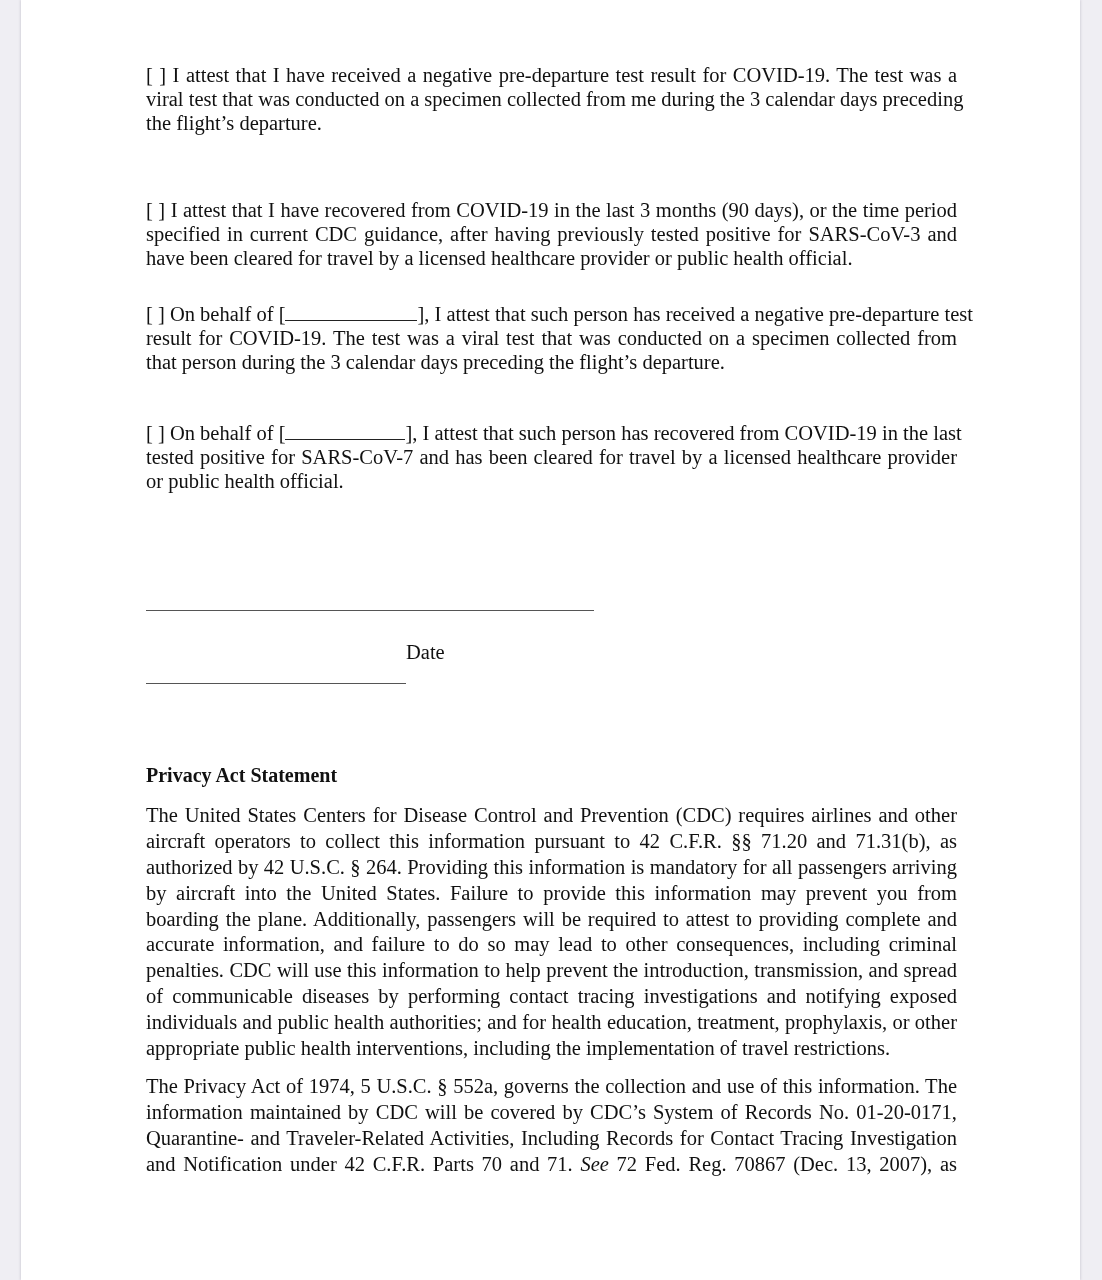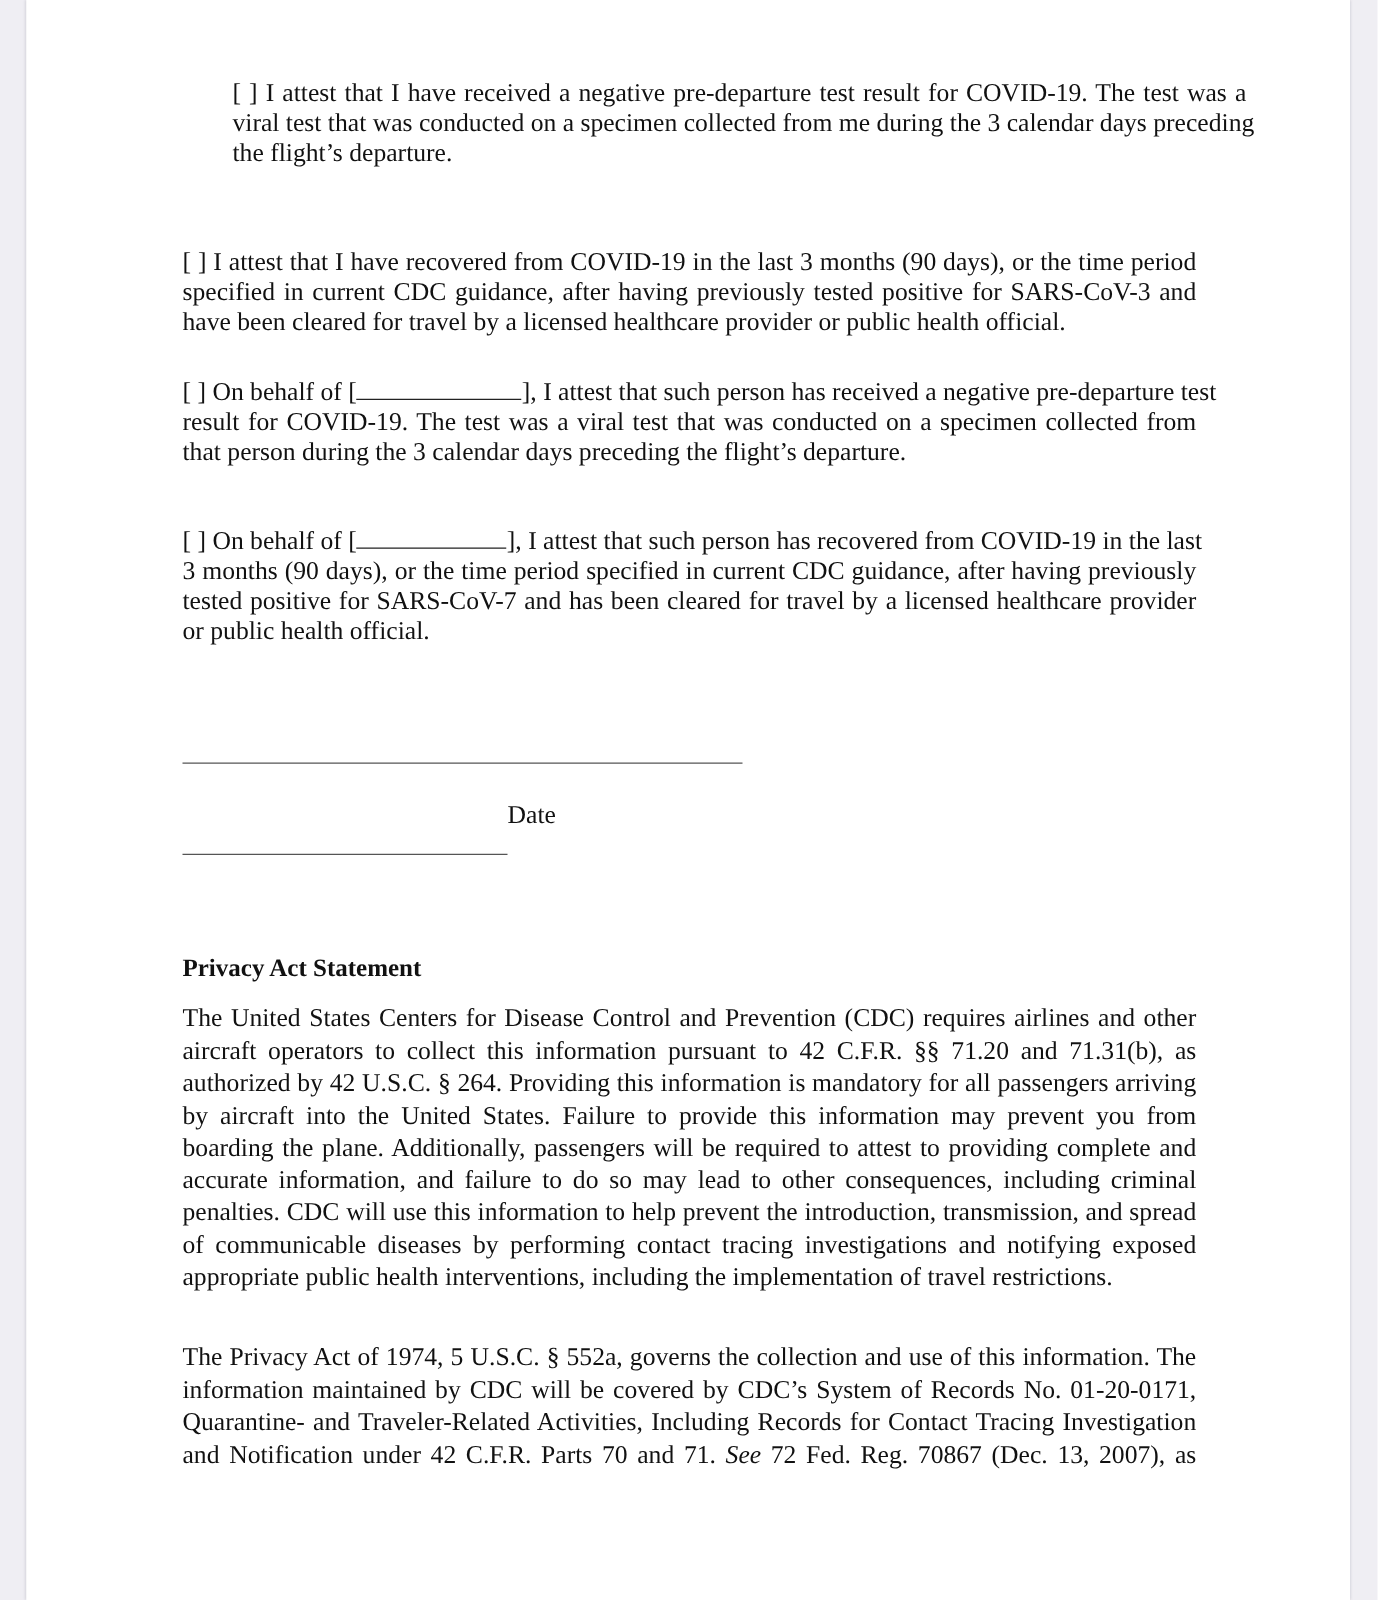--- a/index.html
+++ b/index.html
@@ -26,60 +26,60 @@
   .date-label { position: absolute; font-size: 20.5px; line-height: 24px; }
   .heading { position: absolute; left: 125px; font-weight: bold; font-size: 20px; line-height: 24px; }
   .para .line { line-height: 25.9px; height: 25.9px; }
   em { font-style: italic; }
 </style>
 </head>
 <body>
 
 <div class="page">
 
-  <div class="block" style="top:63px;margin-left:40px;">
+  <div class="block" style="top:63px;">
     <span class="line just"><span>[ ]</span> <span>I attest that I have received a negative pre-departure test result for COVID-19.  The test was a</span></span>
     <span class="line just">viral test that was conducted on a specimen collected from me during the 3 calendar days preceding</span>
     <span class="line">the flight’s departure.</span>
   </div>
 
   <div class="block" style="top:198px;">
     <span class="line just"><span>[ ]</span> <span>I attest that I have recovered from COVID-19 in the last 3 months (90 days), or the time period</span></span>
     <span class="line just">specified in current CDC guidance, after having previously tested positive for SARS-CoV-3 and</span>
     <span class="line">have been cleared for travel by a licensed healthcare provider or public health official.</span>
   </div>
 
   <div class="block" style="top:302px;">
     <span class="line just"><span>[ ]</span> <span>On behalf of [</span><span class="blank" style="width:132px;"></span><span>], I attest that such person has received a negative pre-departure test</span></span>
     <span class="line just">result for COVID-19.  The test was a viral test that was conducted on a specimen collected from</span>
     <span class="line">that person during the 3 calendar days preceding the flight’s departure.</span>
   </div>
 
   <div class="block" style="top:421px;">
     <span class="line just"><span>[ ]</span> <span>On behalf of [</span><span class="blank" style="width:120px;"></span><span>], I attest that such person has recovered from COVID-19 in the last</span></span>
-    <span class="line just">3 months (90 days), or the time period specified in current CDC guidance, after having previously</span>
     <span class="line just">tested positive for SARS-CoV-7 and has been cleared for travel by a licensed healthcare provider</span>
     <span class="line">or public health official.</span>
   </div>
 
   <div class="sig-line" style="top:610px; width:448px;"></div>
   <div class="sig-line" style="top:683px; width:260px;"></div>
   <span class="date-label" style="left:385px; top:640px;">Date</span>
 
   <div class="heading" style="top:763px;">Privacy Act Statement</div>
 
   <div class="block para" style="top:803px;">
     <span class="line just">The United States Centers for Disease Control and Prevention (CDC) requires airlines and other</span>
     <span class="line just">aircraft operators to collect this information pursuant to 42 C.F.R. §§ 71.20 and 71.31(b), as</span>
     <span class="line just">authorized by 42 U.S.C. § 264.  Providing this information is mandatory for all passengers arriving</span>
     <span class="line just">by aircraft into the United States. Failure to provide this information may prevent you from</span>
     <span class="line just">boarding the plane. Additionally, passengers will be required to attest to providing complete and</span>
     <span class="line just">accurate information, and failure to do so may lead to other consequences, including criminal</span>
     <span class="line just">penalties. CDC will use this information to help prevent the introduction, transmission, and spread</span>
     <span class="line just">of communicable diseases by performing contact tracing investigations and notifying exposed</span>
+    <span class="line just">individuals and public health authorities; and for health education, treatment, prophylaxis, or other</span>
     <span class="line">appropriate public health interventions, including the implementation of travel restrictions.</span>
   </div>
 
   <div class="block para" style="top:1074px;">
     <span class="line just">The Privacy Act of 1974, 5 U.S.C. § 552a, governs the collection and use of this information.  The</span>
     <span class="line just">information maintained by CDC will be covered by CDC’s System of Records No. 01-20-0171,</span>
     <span class="line just">Quarantine- and Traveler-Related Activities, Including Records for Contact Tracing Investigation</span>
     <span class="line just"><span>and Notification under 42 C.F.R. Parts 70 and 71.  </span><em>See</em><span> 72 Fed. Reg. 70867 (Dec. 13, 2007), as</span></span>
   </div>
 

